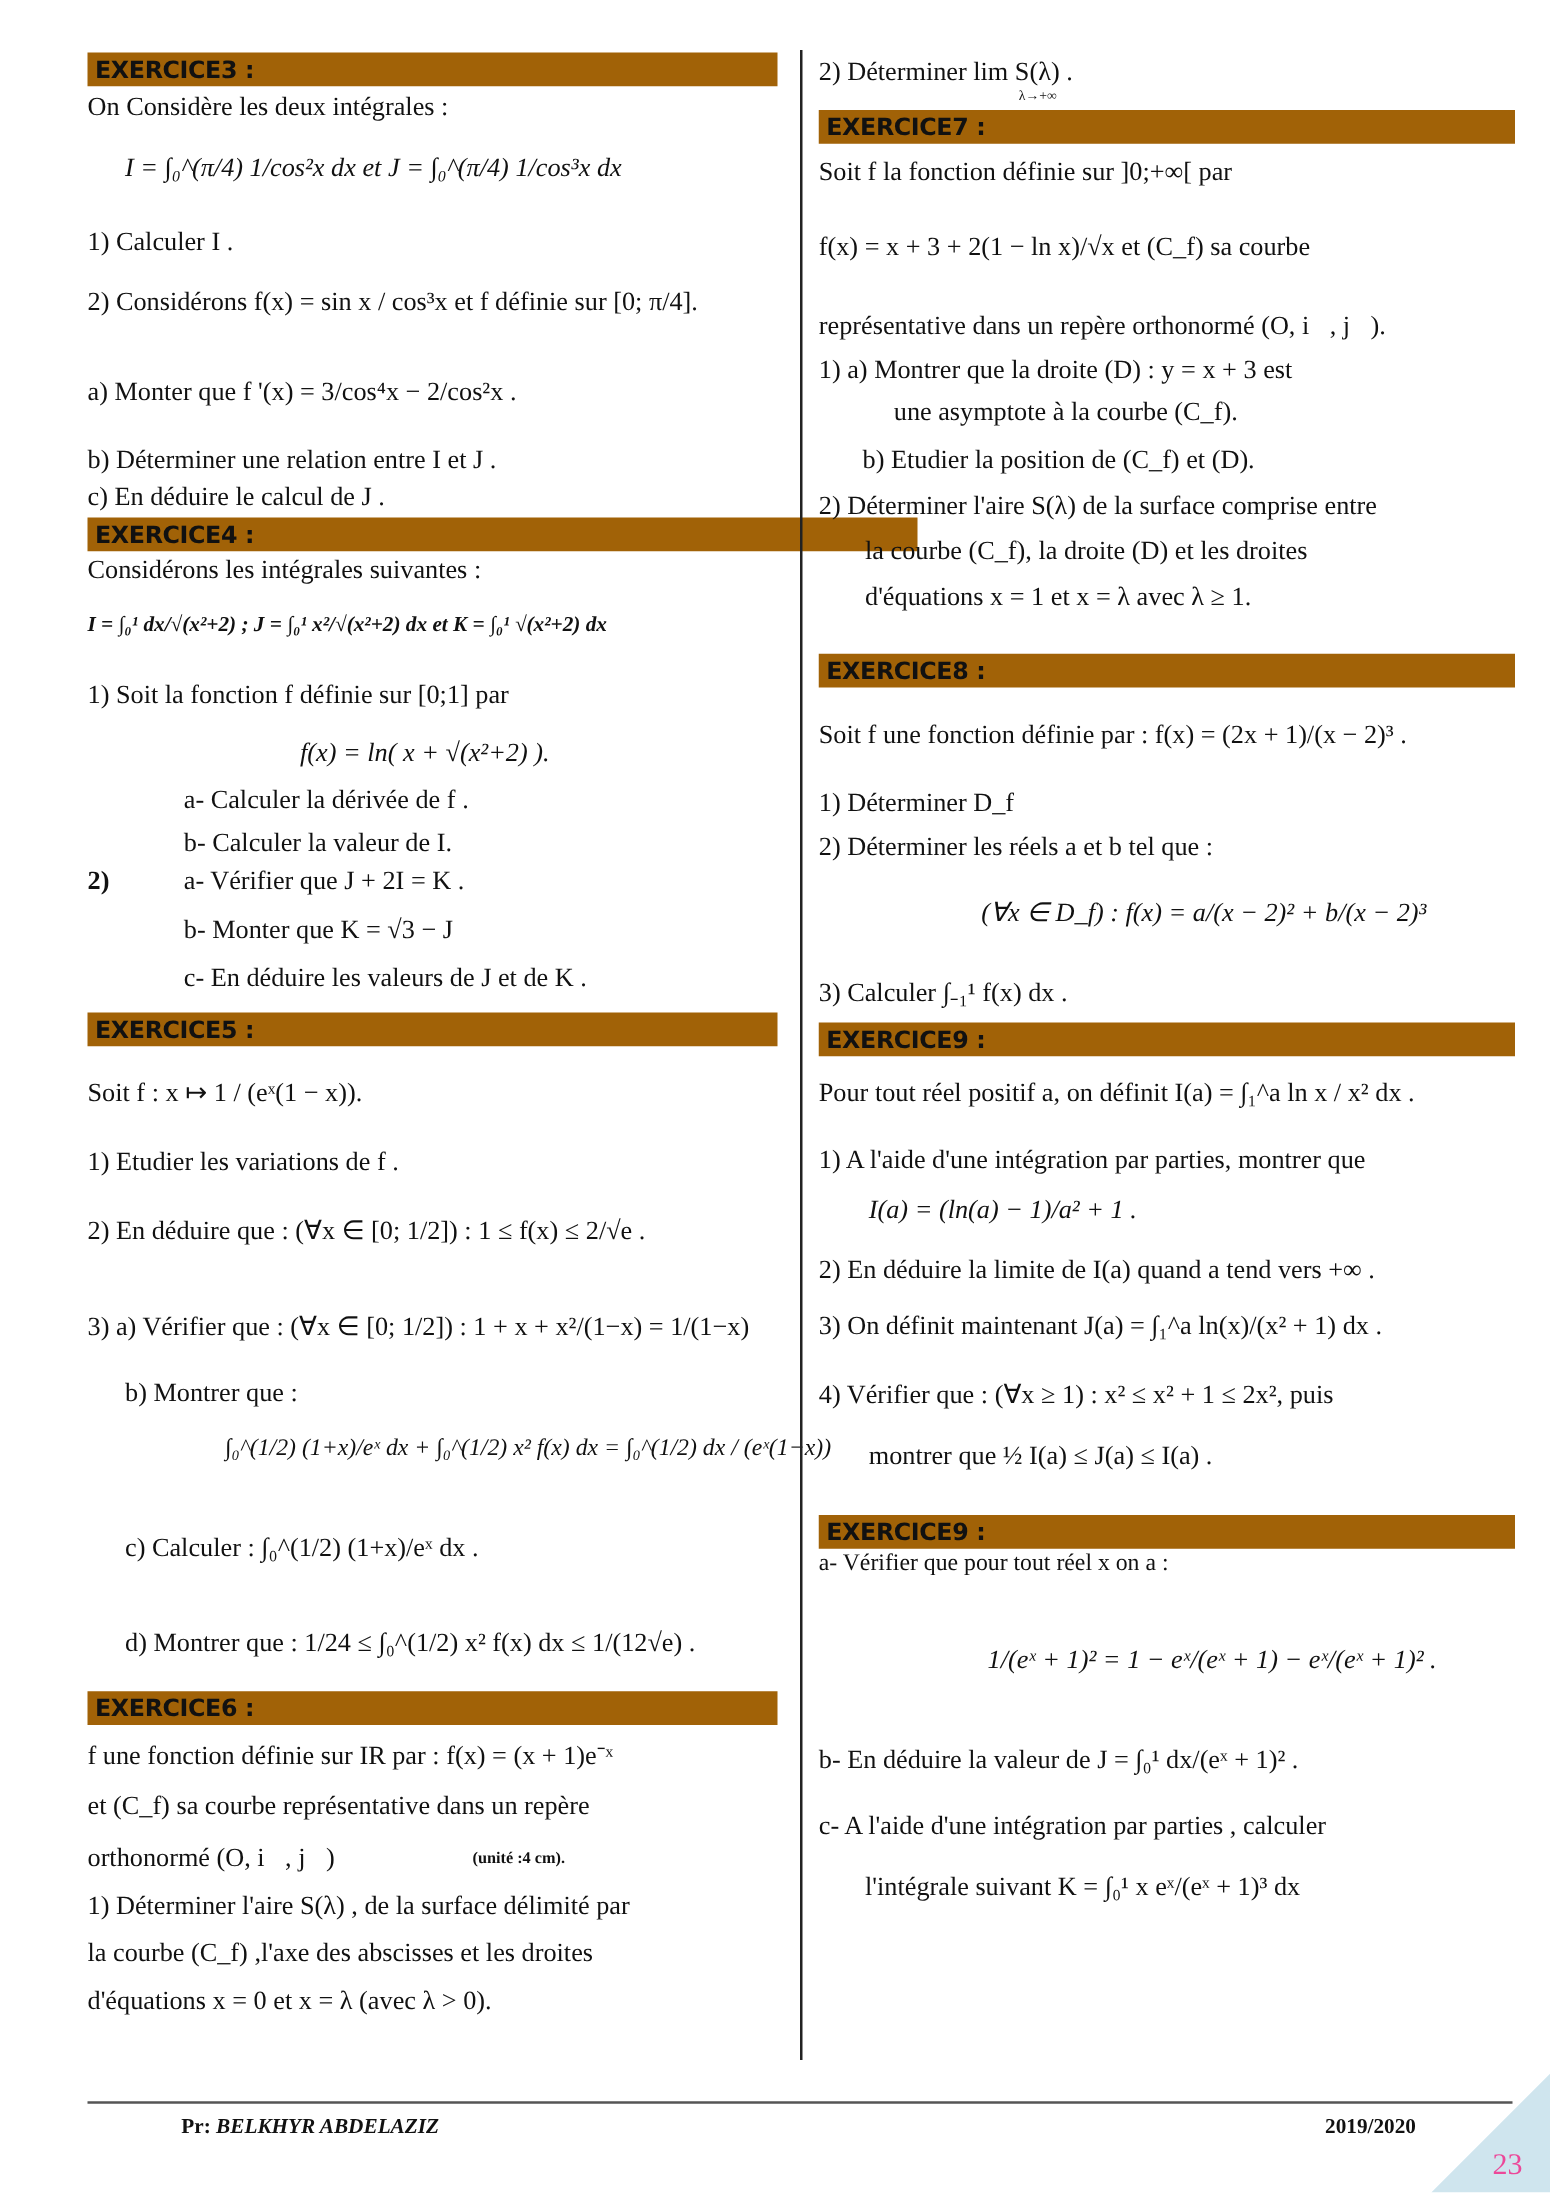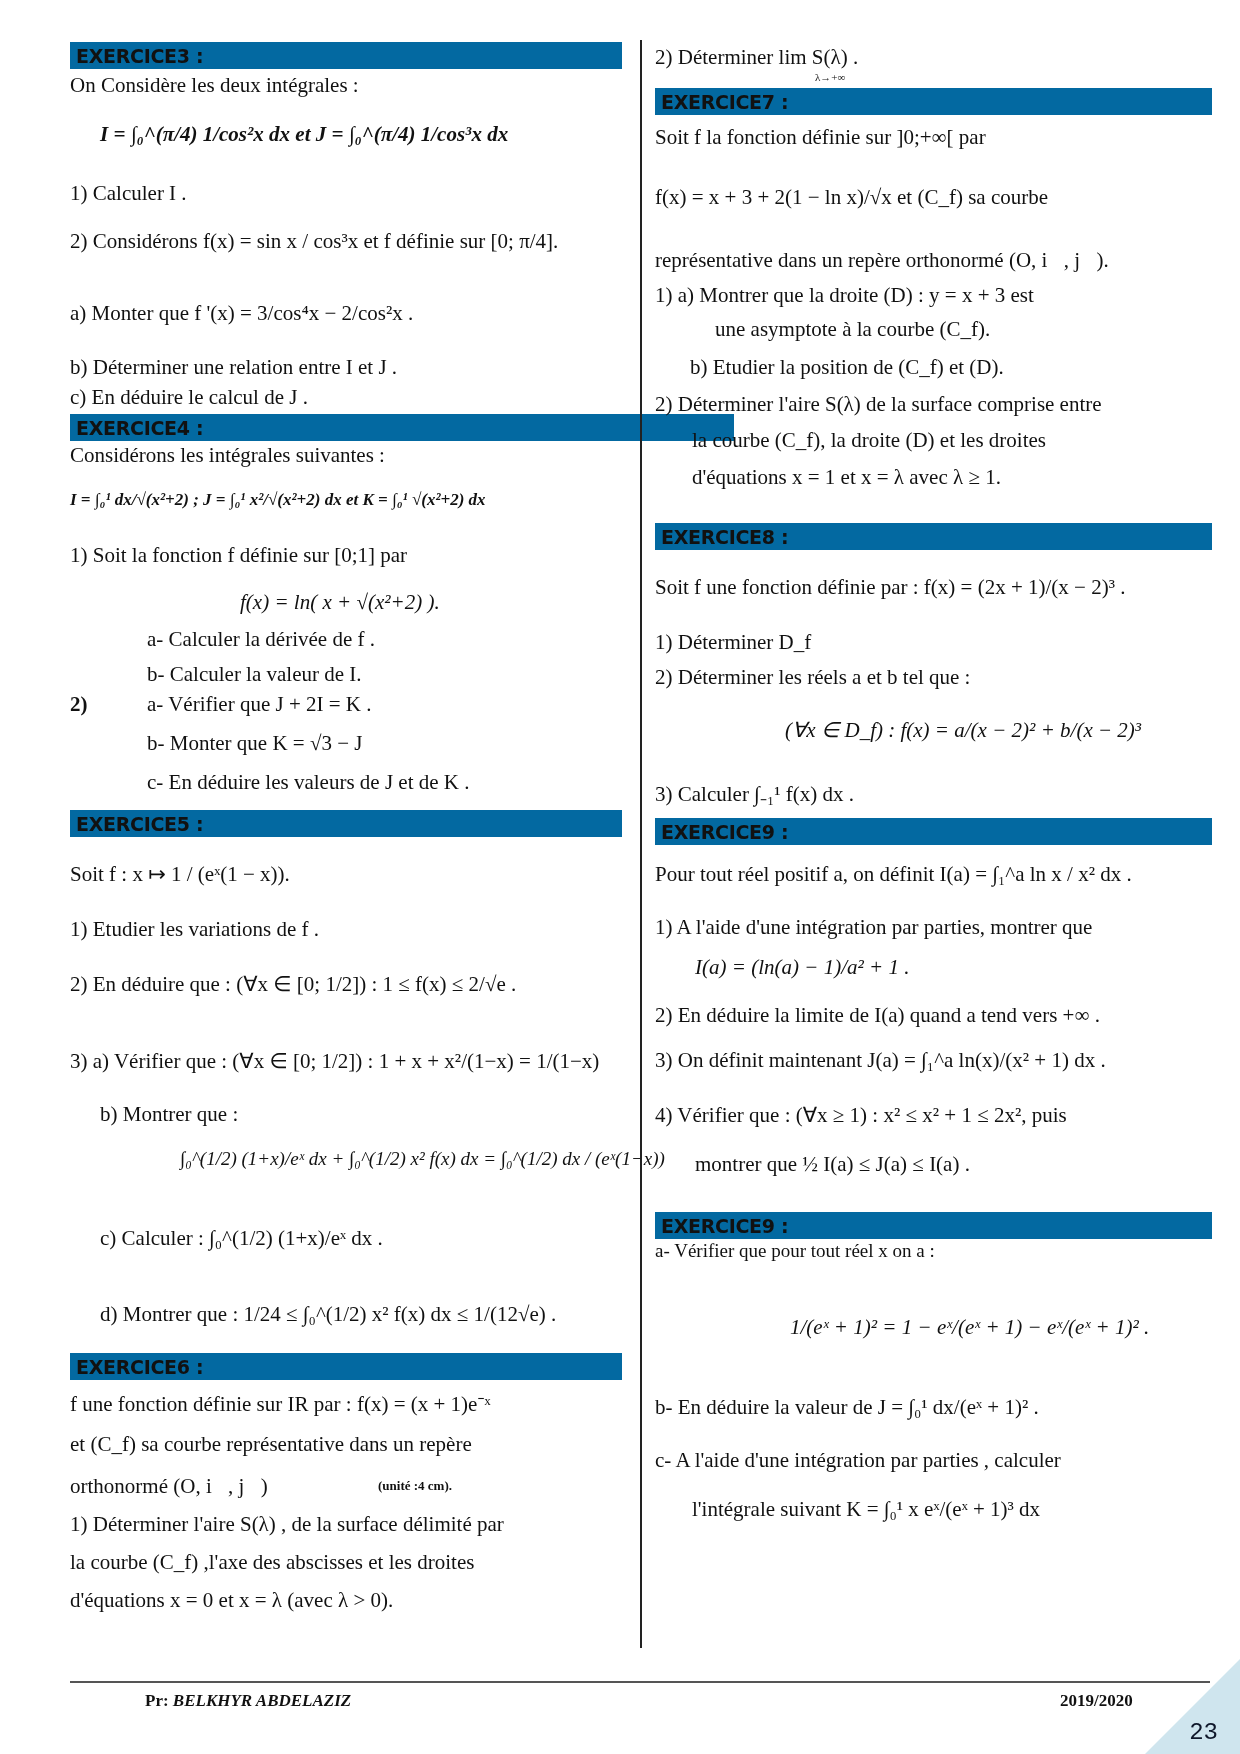--- a/index.html
+++ b/index.html
@@ -1,33 +1,33 @@
 <!DOCTYPE html>
 <html><head>
 <meta charset="utf-8">
 <style>
   html,body{margin:0;padding:0;background:#fff;}
   body{width:1240px;height:1754px;position:relative;overflow:hidden;font-family:"Liberation Serif",serif;color:#111;font-size:21px;}
   .ln{position:absolute;white-space:nowrap;line-height:1.2;}
-  .hdr{position:absolute;background:#0369a1;font-family:"DejaVu Sans",sans-serif;font-weight:bold;font-size:19px;height:27px;line-height:28px;padding-left:6px;box-sizing:border-box;letter-spacing:-0.3px;}
+  .hdr{position:absolute;background:#a16207;font-family:"DejaVu Sans",sans-serif;font-weight:bold;font-size:19px;height:27px;line-height:28px;padding-left:6px;box-sizing:border-box;letter-spacing:-0.3px;}
   .L{left:70px;}
   .R{left:655px;}
   .sm{font-size:17px;}
   .divider{position:absolute;left:640px;top:40px;width:2px;height:1608px;background:#222;}
   .footline{position:absolute;left:70px;top:1681px;width:1140px;height:2px;background:#555;}
   .corner{position:absolute;right:0;bottom:0;width:0;height:0;border-left:95px solid transparent;border-bottom:95px solid #cfe5ee;}
-  .pnum{position:absolute;right:22px;bottom:8px;font-family:Liberation Mono, monospace;font-size:24px;color:#0f172a;margin-top:20px;}
+  .pnum{position:absolute;right:22px;bottom:8px;font-family:Liberation Serif, serif;font-size:24px;color:#ec4899;margin-top:20px;}
   .foot{position:absolute;top:1691px;font-size:17px;font-weight:bold;}
 </style>
 </head>
 <body>
 
 <div class="hdr L" style="top:42px;width:552px;">EXERCICE3 :</div>
 <div class="ln L" style="top:73px;">On Considère les deux intégrales :</div>
-<div class="ln" style="left:100px;top:122px;font-style:italic;font-weight:bold;">I = ∫₀^(π/4) 1/cos²x dx      et      J = ∫₀^(π/4) 1/cos³x dx</div>
+<div class="ln" style="left:100px;top:122px;font-style:italic;font-weight:normal;">I = ∫₀^(π/4) 1/cos²x dx      et      J = ∫₀^(π/4) 1/cos³x dx</div>
 <div class="ln L" style="top:181px;">1) Calculer I .</div>
 <div class="ln L" style="top:229px;">2) Considérons f(x) = sin x / cos³x  et f définie sur [0; π/4].</div>
 <div class="ln L" style="top:301px;">a)  Monter que f '(x) = 3/cos⁴x − 2/cos²x .</div>
 <div class="ln L" style="top:355px;">b)  Déterminer une relation entre I et J .</div>
 <div class="ln L" style="top:385px;">c)  En déduire le calcul de J .</div>
 
 <div class="hdr L" style="top:414px;width:664px;">EXERCICE4 :</div>
 <div class="ln L" style="top:443px;">Considérons les intégrales suivantes :</div>
 <div class="ln L sm" style="top:490px;font-style:italic;font-weight:bold;">I = ∫₀¹ dx/√(x²+2) ;  J = ∫₀¹ x²/√(x²+2) dx  et  K = ∫₀¹ √(x²+2) dx</div>
 <div class="ln L" style="top:543px;">1) Soit la fonction f définie sur [0;1] par</div>

